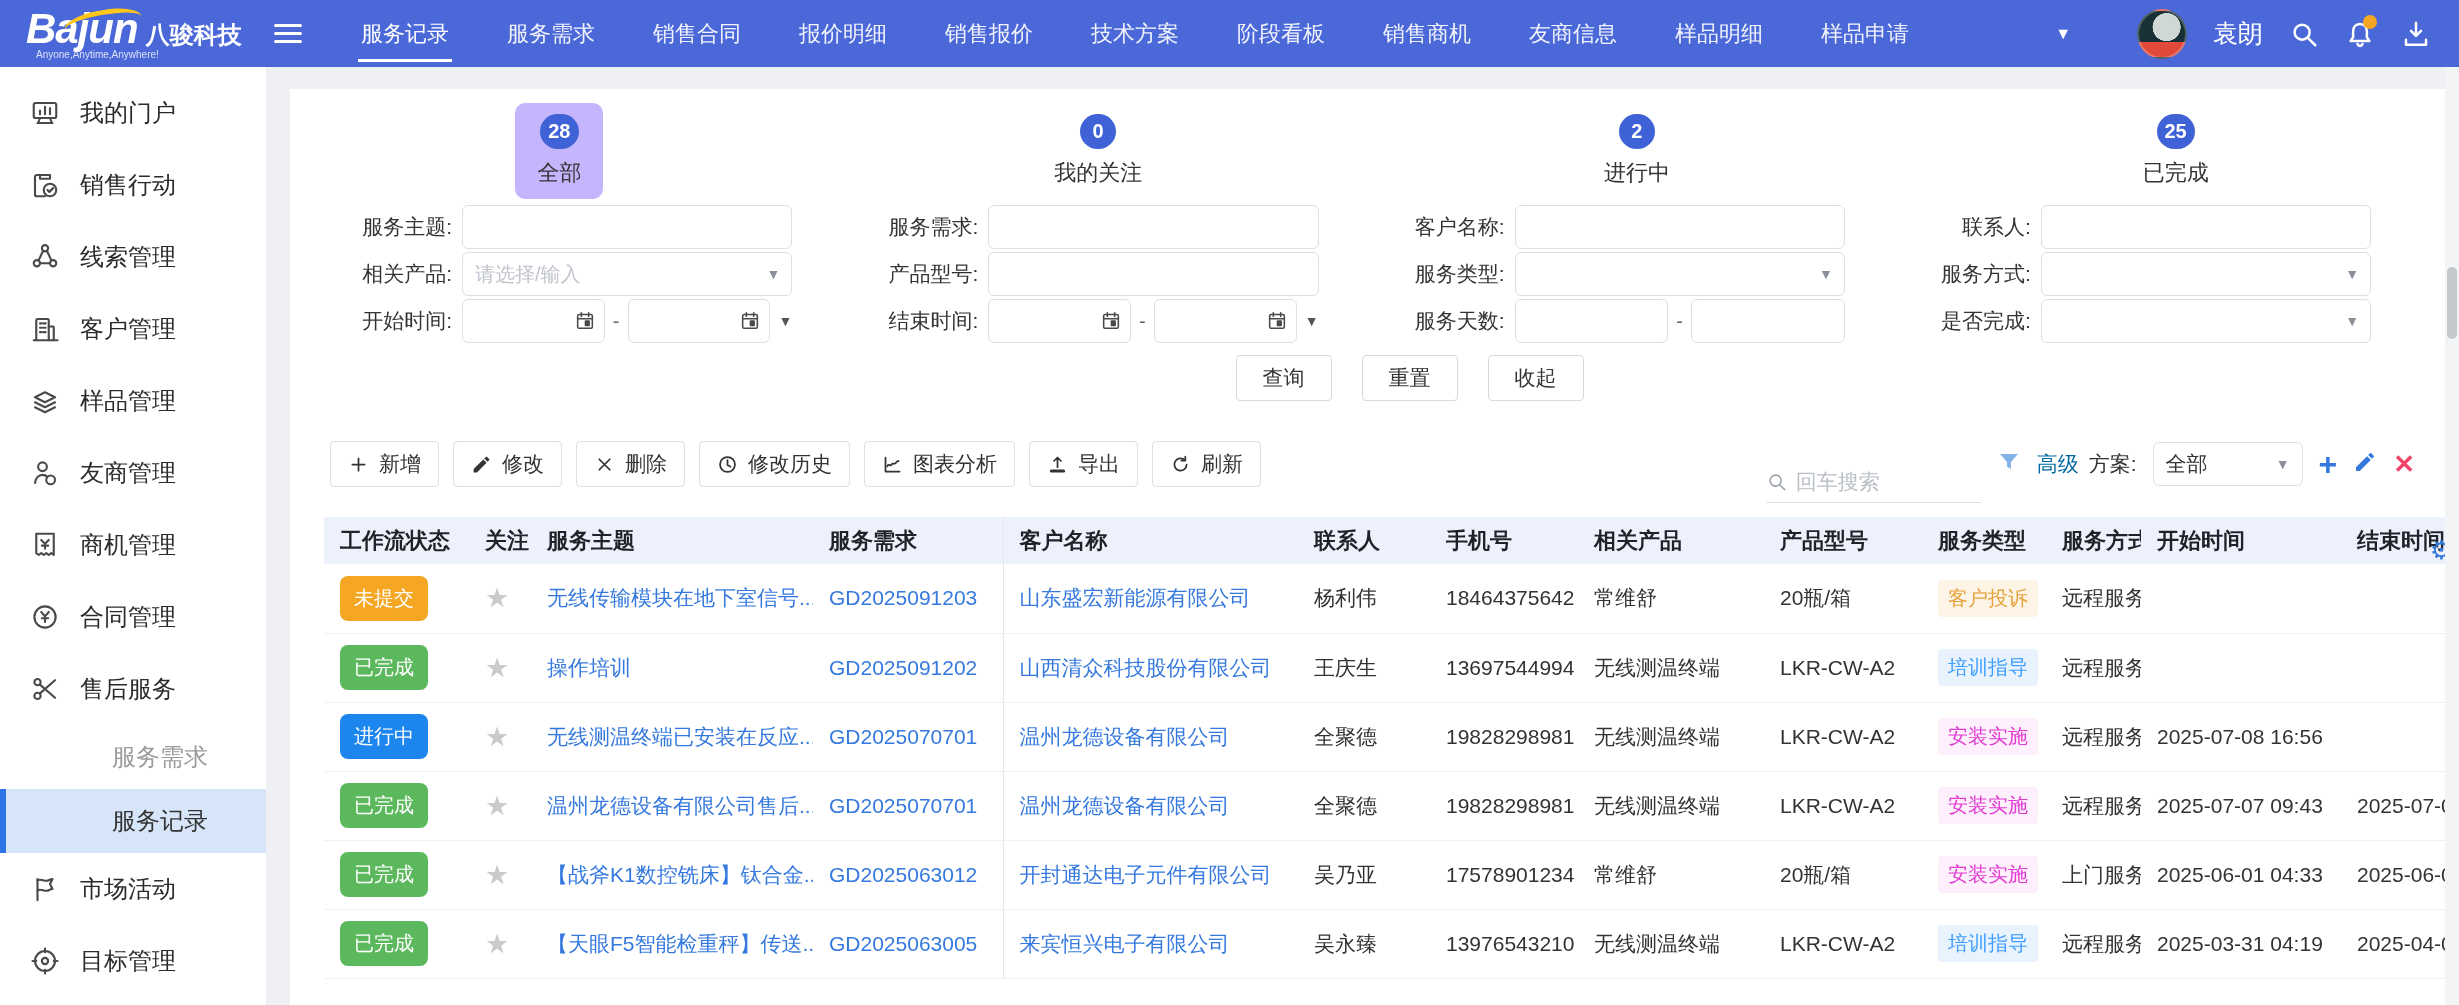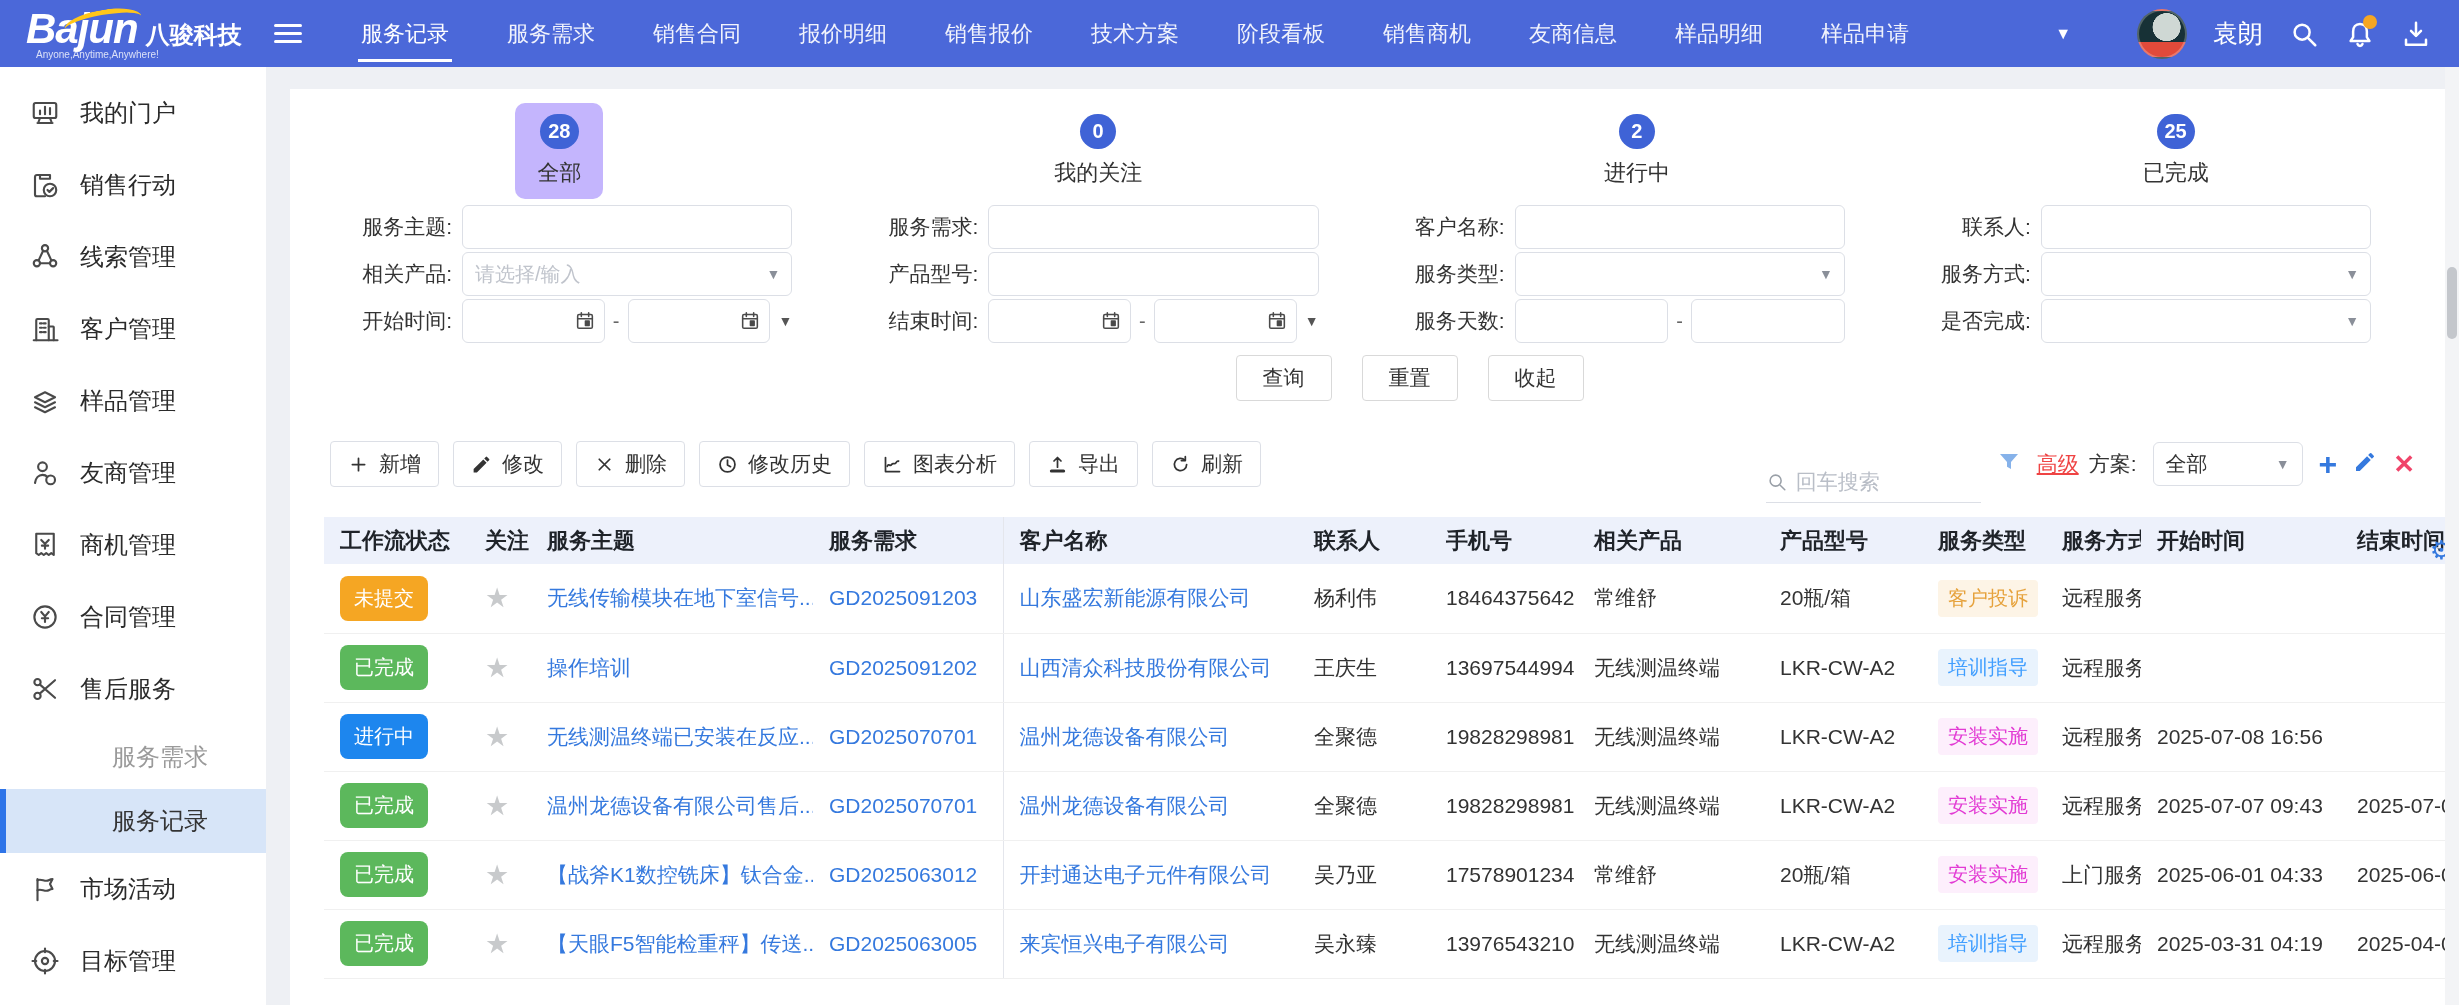--- a/index.html
+++ b/index.html
@@ -73,21 +73,21 @@
   .toolbar { display:flex; align-items:center; padding:8px 30px 14px 40px; }
   .tb-left { display:flex; gap:14px; }
   .tb-btn { display:flex; align-items:center; gap:10px; height:46px; padding:0 17px; background:#fff; border:1px solid #dcdfe6; border-radius:4px; font-size:21px; color:#333; cursor:pointer; white-space:nowrap; font-family:inherit; }
   .tb-btn svg { width:21px; height:21px; }
   .tb-right { margin-left:auto; display:flex; align-items:center; gap:16px; }
   .search-box { display:flex; align-items:center; gap:8px; border-bottom:1px solid #dcdfe6; height:42px; width:215px;margin-top:36px; }
   .search-box svg { width:22px; height:22px; flex:none; }
   .search-input { border:none; outline:none; font-size:21px; color:#333; width:160px; font-family:inherit; }
   .search-input::placeholder { color:#b9bec7; }
   .funnel svg { width:24px; height:24px; }
-  .advanced { color:#ef4444; font-size:21px; cursor:pointer;text-decoration:underline; }
+  .advanced { color:#0369a1; font-size:21px; cursor:pointer; }
   .scheme-label { font-size:21px; color:#333; margin-left:-6px; }
   .scheme-select { width:150px; height:44px; border:1px solid #dcdfe6; border-radius:6px; display:flex; align-items:center; justify-content:space-between; padding:0 12px; font-size:21px; color:#333; cursor:pointer; }
   .scheme-select .sel-caret { position:static; transform:none; }
   .icon-plus { color:#3579de; font-size:32px; font-weight:bold; line-height:1; cursor:pointer; }
   .icon-edit svg { width:24px; height:24px; }
   .icon-del { color:#f0446a; font-size:26px; font-weight:bold; cursor:pointer; line-height:1; }
 
   
   table { border-collapse:collapse; table-layout:fixed; width:calc(100% - 34px); margin-left:34px; }
   thead th { height:47px; background:#edf1fb; font-size:22px; font-weight:bold; color:#1f2329; text-align:left; padding-left:16px; white-space:nowrap; overflow:hidden; }

